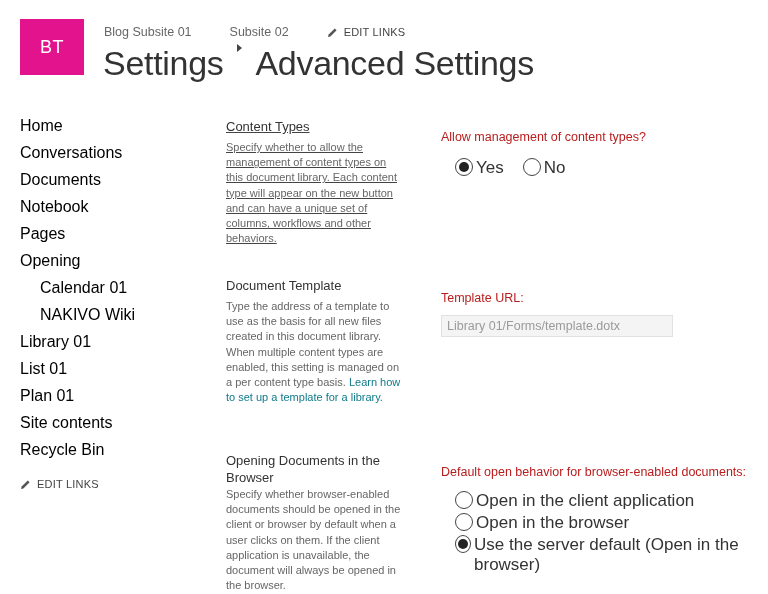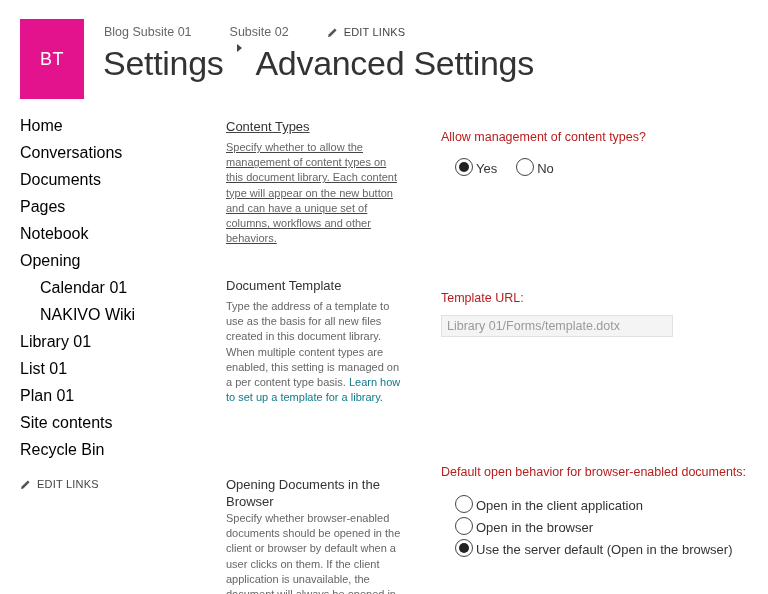--- a/index.html
+++ b/index.html
@@ -1,20 +1,20 @@
 <!DOCTYPE html>
 <html><head>
 <meta charset="utf-8">
 <style>
   * { box-sizing: border-box; margin: 0; padding: 0; }
   html, body { width: 768px; height: 594px; background: #ffffff; overflow: hidden; }
   body { font-family: "Liberation Sans", "DejaVu Sans", sans-serif; color: #444444; position: relative; }
 
   .logo {
-    position: absolute; left: 20px; top: 19px; width: 64px; height: 80px;
+    position: absolute; left: 20px; top: 19px; width: 64px; height: 56px;
     background: #e3138e; color: #ffffff; font-size: 18px;
     display: flex; align-items: center; justify-content: center; letter-spacing: 0.5px;
   }
   .topnav { position: absolute; top: 25px; left: 104px; display: flex; align-items: center; font-size: 12.5px; color: #666666; }
   .topnav .link { margin-right: 38px; }
   .edit-links { display: flex; align-items: center; font-size: 11px; color: #444444; letter-spacing: 0.2px; }
   .edit-links svg { margin-right: 6px; }
 
   .title { position: absolute; top: 44px; left: 103px; font-size: 34px; font-weight: 300; color: #333333; display: flex; align-items: flex-start; white-space: nowrap; letter-spacing: -0.3px; }
   .title .sep { display: inline-block; margin: 0 13px 0 14px; width: 0; height: 0;
@@ -25,21 +25,21 @@
   .nav-item.sub { padding-left: 20px; }
   .sidebar .edit-links { margin-top: 10px; }
 
   .section-desc { position: absolute; left: 226px; width: 180px; }
   .section-desc h3 { font-size: 13px; font-weight: normal; color: #333333; margin-bottom: 5px; line-height: 17px; }
   .section-desc p { font-size: 11px; color: #666666; line-height: 15.2px; }
   .section-desc a { color: #0f7a8a; text-decoration: none; }
 
   .field { position: absolute; left: 441px; }
   .field-label { font-size: 12.5px; color: #b91c1c; }
-  .radio-row { display: flex; align-items: flex-end; font-size: 13px; color: #333333; }
+  .radio-row { display: flex; align-items: flex-start; font-size: 17px; color: #333333; }
   .radio { width: 18px; height: 18px; border: 1px solid #444444; border-radius: 50%; display: inline-flex; align-items: center; justify-content: center; margin-right: 3px; background: #fff; }
   .radio.checked::after { content: ""; width: 10px; height: 10px; border-radius: 50%; background: #222; }
 
   .input { width: 232px; height: 22px; border: 1px solid #e1e1e1; background: #f4f4f4; color: #9a9a9a; font-size: 12.5px; padding: 3px 5px; line-height: 15px; }
 </style>
 </head>
 <body>
 
 <div class="logo">
   <span>BT</span>
@@ -59,22 +59,22 @@
 <div class="title">
   <span>Settings</span>
   <span class="sep"></span>
   <span>Advanced Settings</span>
 </div>
 
 <div class="sidebar">
   <div class="nav-item">Home</div>
   <div class="nav-item">Conversations</div>
   <div class="nav-item">Documents</div>
+  <div class="nav-item">Notebook</div>
   <div class="nav-item">Pages</div>
-  <div class="nav-item">Notebook</div>
   <div class="nav-item">Opening</div>
   <div class="nav-item sub">Calendar 01</div>
   <div class="nav-item sub">NAKIVO Wiki</div>
   <div class="nav-item">Library 01</div>
   <div class="nav-item">List 01</div>
   <div class="nav-item">Plan 01</div>
   <div class="nav-item">Site contents</div>
   <div class="nav-item">Recycle Bin</div>
   <div class="edit-links">
     <svg width="11" height="11" viewBox="0 0 11 11">
@@ -101,21 +101,21 @@
 <div class="section-desc" style="top:277px;">
   <h3>Document Template</h3>
   <p><span>Type the address of a template to use as the basis for all new files created in this document library. When multiple content types are enabled, this setting is managed on a per content type basis.</span> <a>Learn how to set up a template for a library.</a></p>
 </div>
 <div class="field" style="top:291px;">
   <div class="field-label">Template URL:</div>
   <div class="input" style="margin-top:10px; ">Library 01/Forms/template.dotx</div>
 </div>
 
 <div class="section-desc" style="top:452px;">
-  <h3 style="margin-bottom:1px;margin-top:24px;">Opening Documents in the Browser</h3>
+  <h3 style="margin-bottom:1px;">Opening Documents in the Browser</h3>
   <p>Specify whether browser-enabled documents should be opened in the client or browser by default when a user clicks on them. If the client application is unavailable, the document will always be opened in the browser.</p>
 </div>
 <div class="field" style="top:465px;">
   <div class="field-label">Default open behavior for browser-enabled documents:</div>
   <div style="margin-top:12px; margin-left:14px;">
     <div class="radio-row" style="height:22px;">
       <span class="radio"></span>
       <span>Open in the client application</span>
     </div>
     <div class="radio-row" style="height:22px;">

